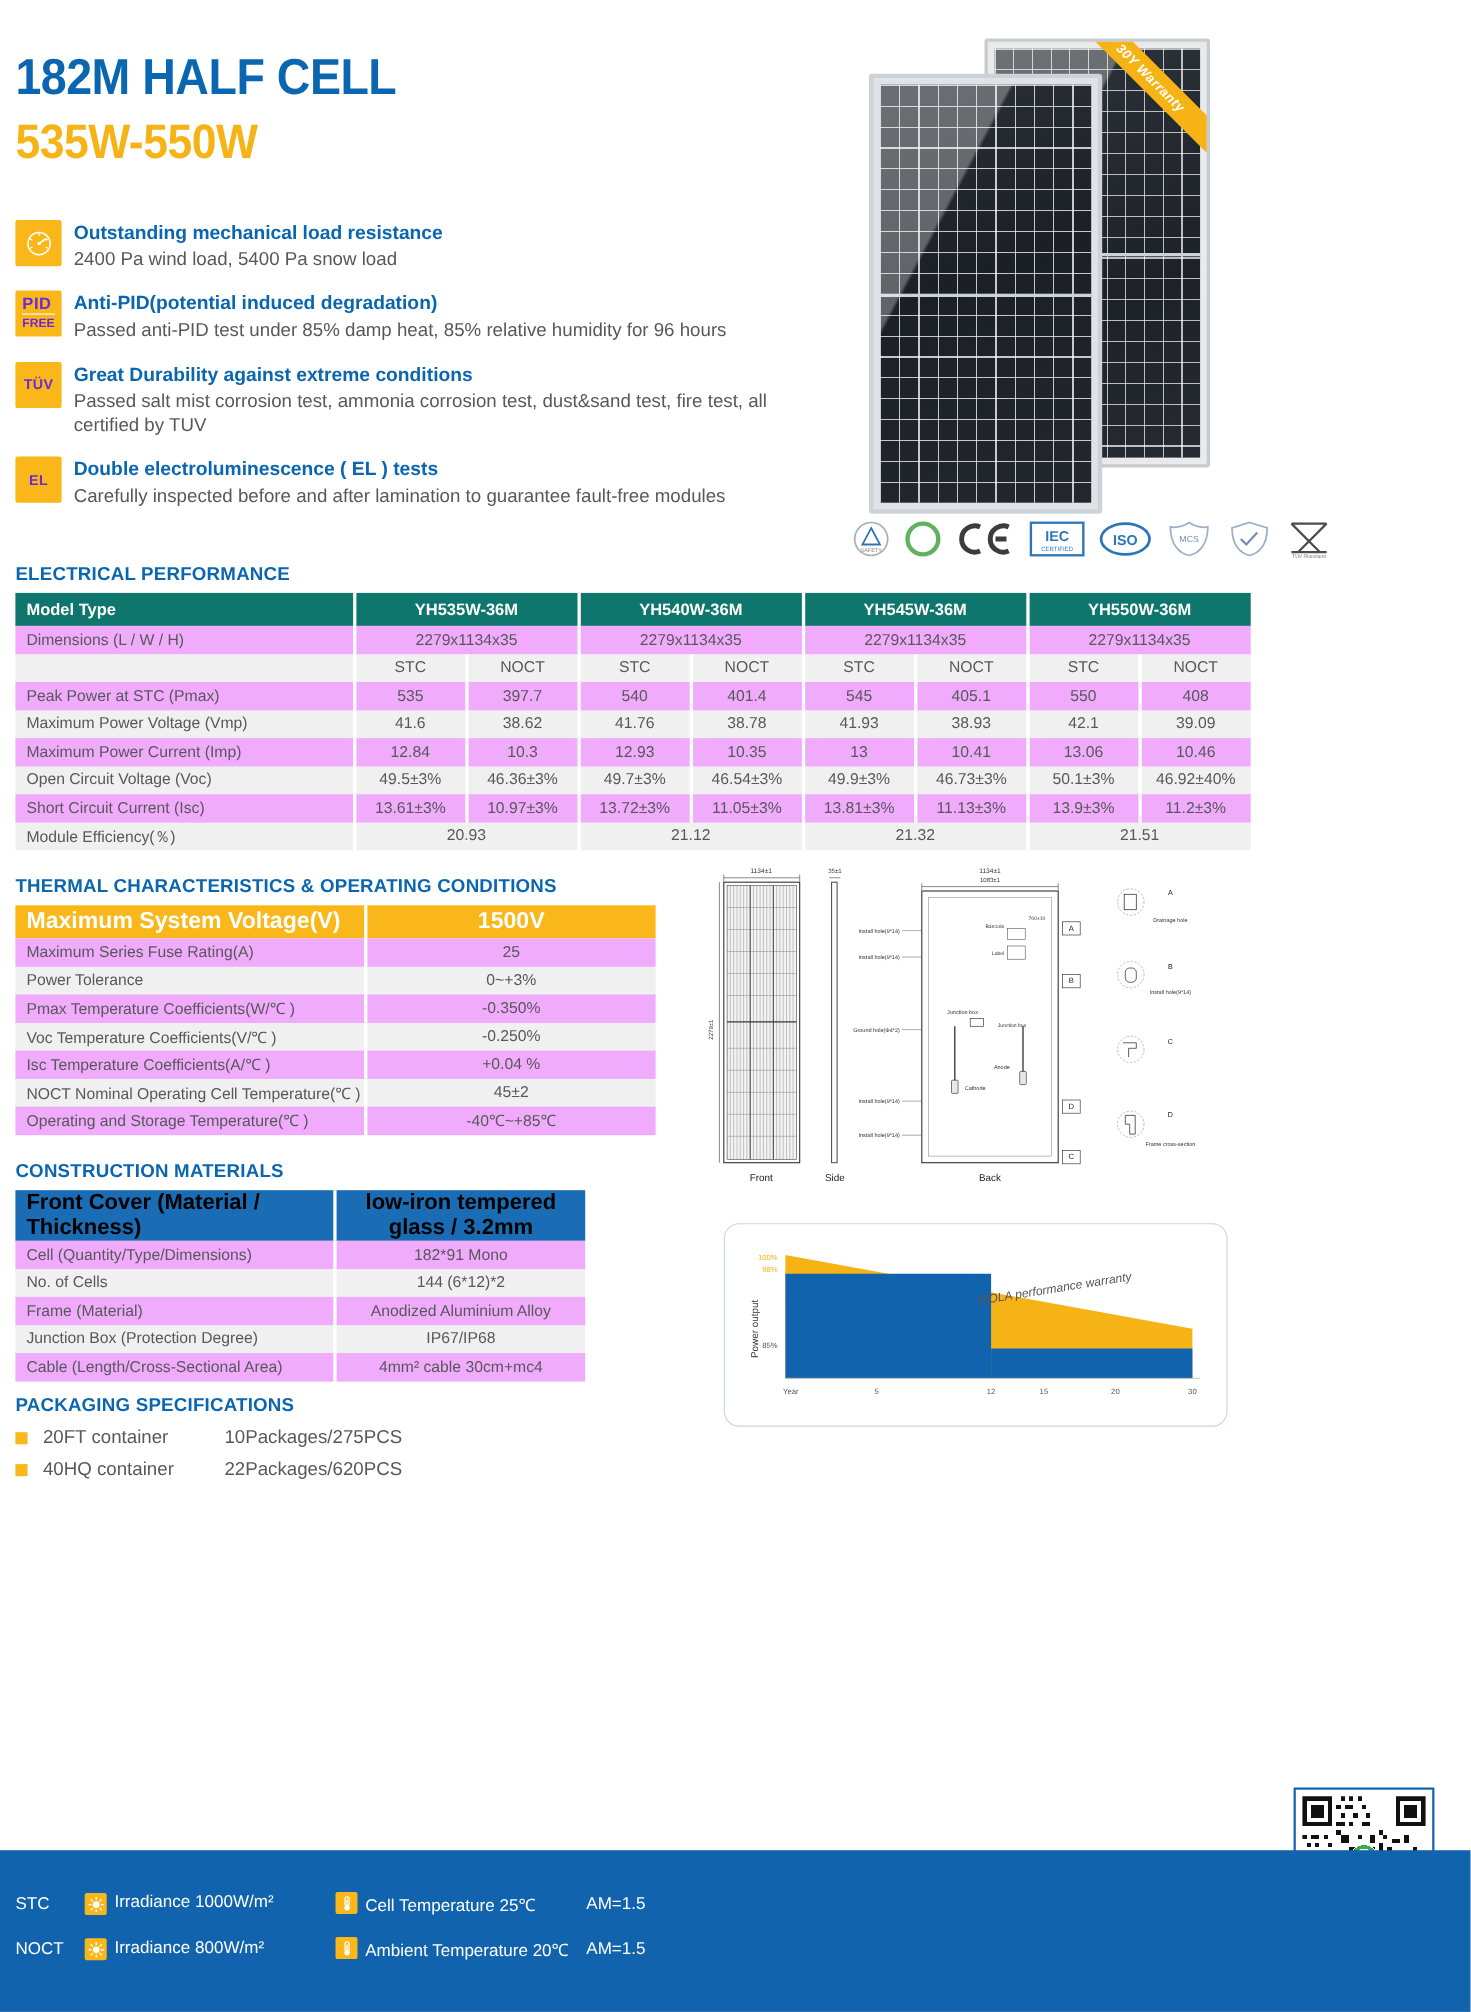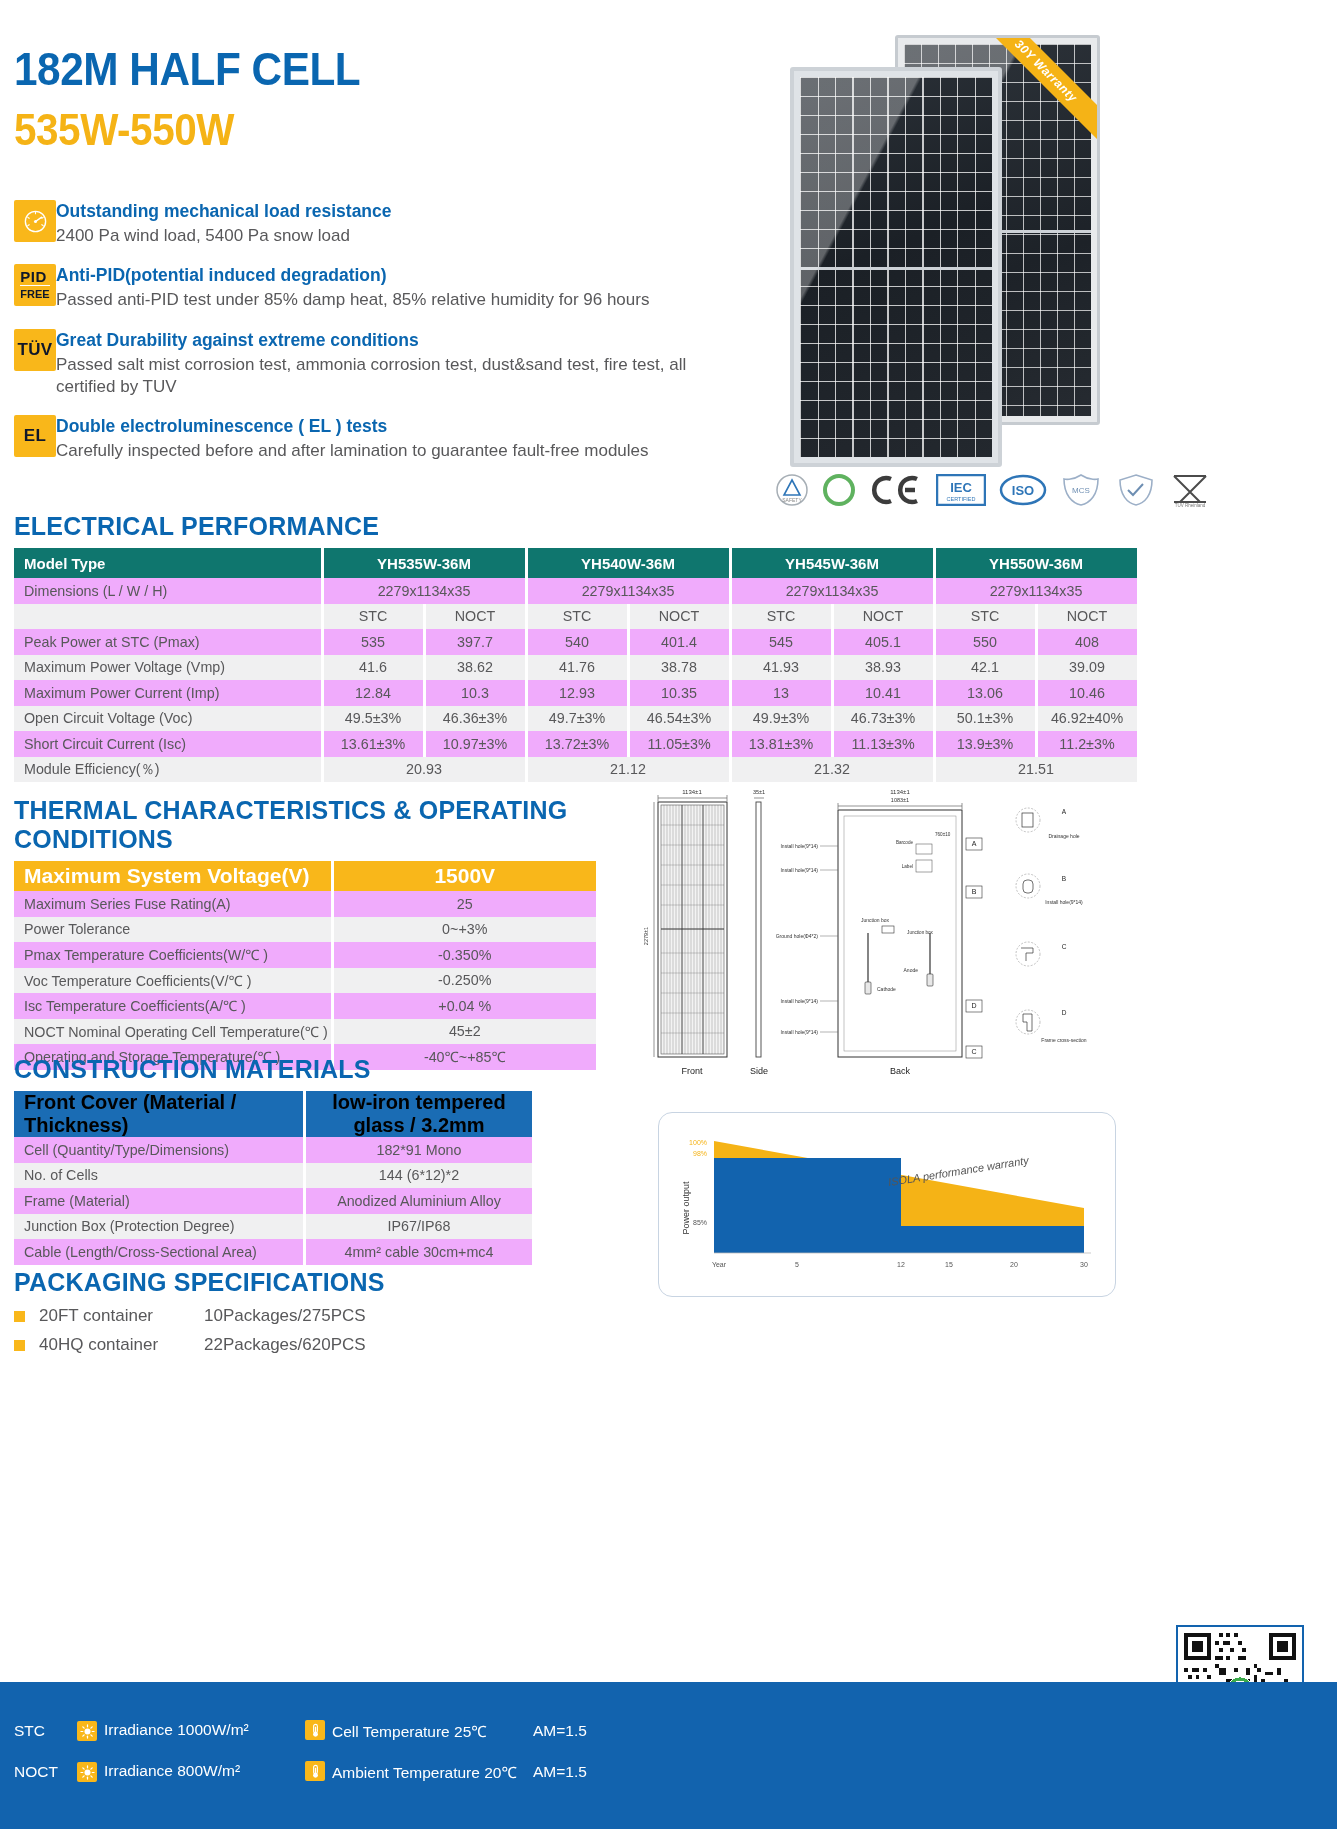--- a/index.html
+++ b/index.html
@@ -24,29 +24,29 @@
   .hdr-sub {
     font-size: 44px; font-weight: bold; color: #f5b316;
     letter-spacing: -0.5px; line-height: 1.0; margin-top: 16px;
     transform: scaleX(0.92); transform-origin: left center;
   }
 
   
   .features { position: absolute; left: 14px; top: 200px; width: 710px; }
   .feature { display: flex; align-items: flex-start; margin-bottom: 17px; }
   .fico {
-    width: 42px; height: 42px; background: #f9b71a; color: #0f172a;
-    flex: 0 0 42px; margin-right: 0; border-radius: 2px;
+    width: 42px; height: 42px; background: #f9b71a; color: #6d28d9;
+    flex: 0 0 42px; margin-right: 11px; border-radius: 2px;
     display: flex; flex-direction: column; align-items: center;
     justify-content: center; font-weight: bold;
   }
   .fico-pid { font-size: 15px; line-height: 14px; letter-spacing: .5px; }
   .fico-pid .u { border-bottom: 1.5px solid #fff; padding-bottom: 1px; }
   .fico-pid .free { font-size: 11px; font-weight: bold; letter-spacing: 0; margin-top: 1px; }
-  .fico-txt { font-size: 17px; letter-spacing: .3px; }
+  .fico-txt { font-size: 13px; letter-spacing: .3px; }
   .ftext { padding-top: 1px; }
   .ftitle { color: #0a66b0; font-size: 17.5px; font-weight: bold; line-height: 1.25; }
   .fdesc { color: #58585a; font-size: 17px; line-height: 1.32; margin-top: 2px; }
 
   
   .gauge { width: 27px; height: 27px; }
 
   
   .panels { position: absolute; left: 780px; top: 35px; width: 320px; height: 430px; }
   .panel-back {
@@ -93,21 +93,21 @@
 
   
   .certs {
     position: absolute; left: 775px; top: 472px; width: 560px;
     display: flex; align-items: center; gap: 13px;
   }
   .cert { opacity: .88; display: flex; align-items: center; justify-content: center; }
 
   
   .sect-title {
-    color: #0a66b0; font-size: 25px; font-weight: bold;
+    color: #0a66b0; font-size: 17px; font-weight: bold;
     letter-spacing: .2px; margin-bottom: 7px;
   }
 
   
   table { border-collapse: collapse; width: 100%; font-size: 14.3px; }
   th, td { padding: 0; }
   .tbl-elec { position: absolute; left: 14px; top: 512px; width: 1124px; }
   .tbl-elec table { table-layout: fixed; }
   .tbl-elec th.hdr-cell {
     background: #0f766e; color: #fff; font-weight: bold; font-size: 15px;

